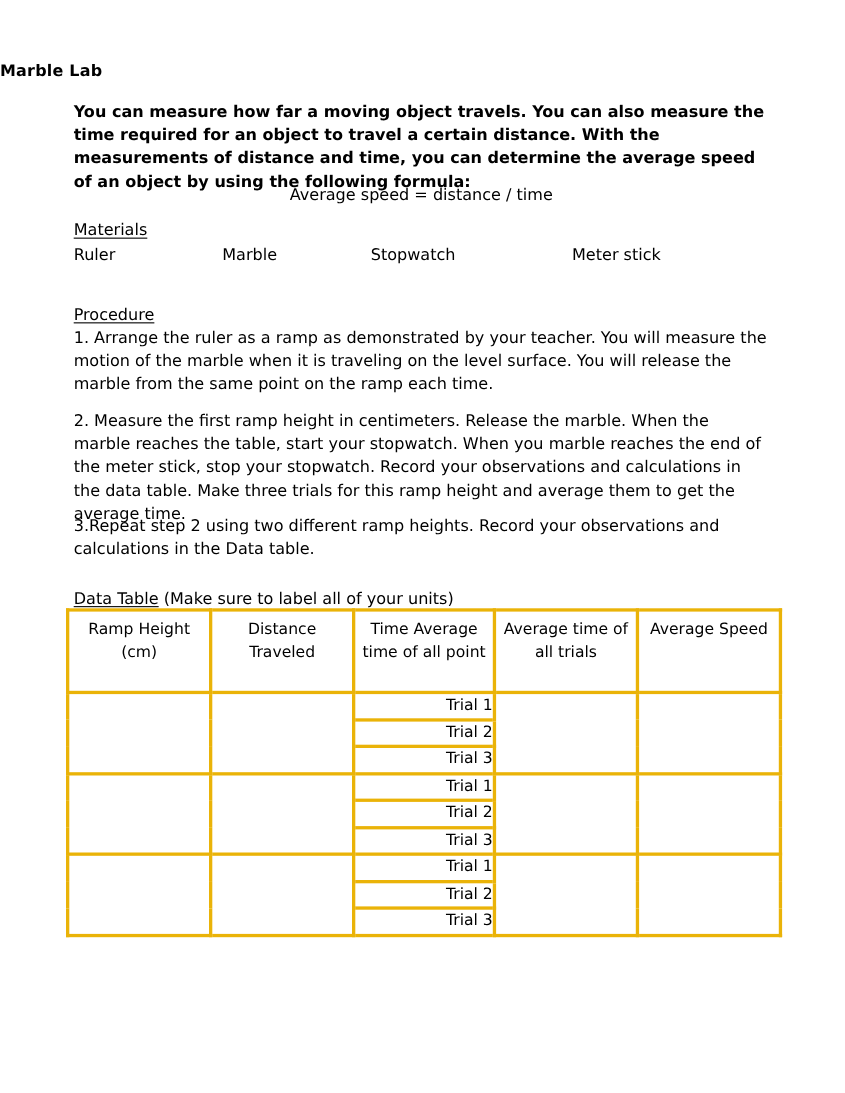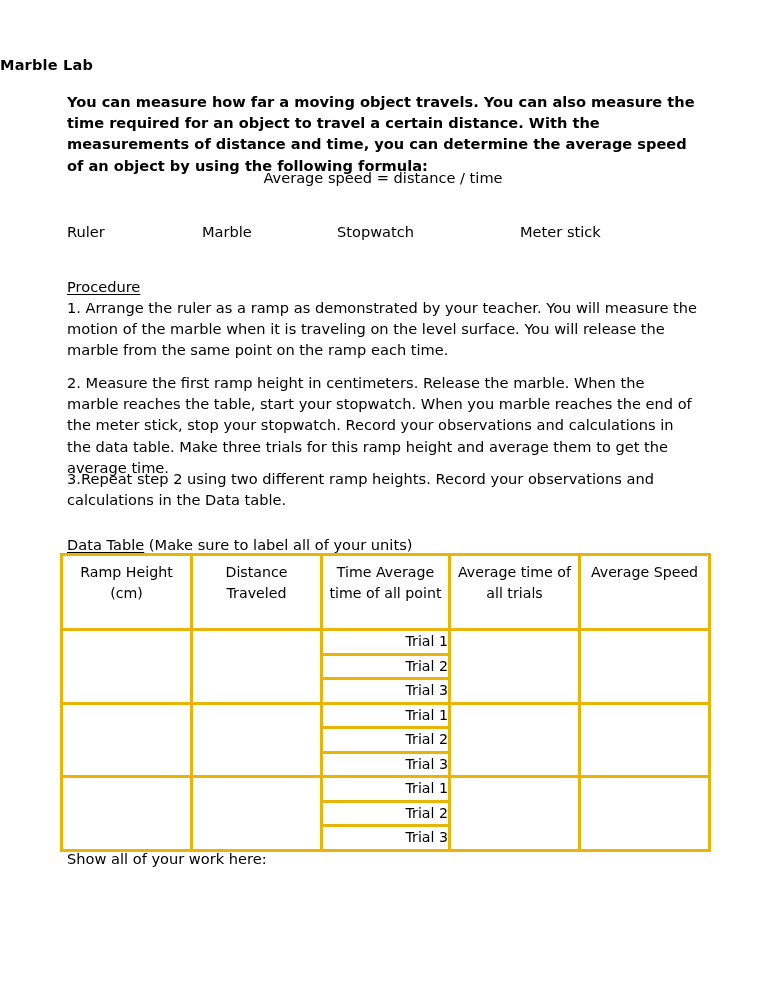--- a/index.html
+++ b/index.html
@@ -123,20 +123,23 @@
 <body>
 
 <div class="page">
 
   <div class="doc-title">Marble Lab</div>
 
   <div class="body-block p-intro">You can measure how far a moving object travels. You can also measure the time required for an object to travel a certain distance. With the measurements of distance and time, you can determine the average speed of an object by using the following formula:</div>
 
   <div class="body-block formula">Average speed = distance / time</div>
 
+  <div class="body-block materials-head">
+    <span class="underline">Materials</span>
+  </div>
 
   <div class="body-block materials-row">
     <span class="mat-list">
       <span class="mat-item mat-0">Ruler</span><span class="mat-item mat-1">Marble</span><span class="mat-item mat-2">Stopwatch</span><span class="mat-item mat-3">Meter stick</span>
     </span>
   </div>
 
   <div class="body-block procedure-head">
     <span class="underline">Procedure</span>
   </div>
@@ -219,15 +222,14 @@
       </tr>
       <tr>
         <td class="trial-cell sep-dark">Trial 2</td>
       </tr>
       <tr>
         <td class="trial-cell">Trial 3</td>
       </tr>
     </tbody>
   </table>
 
-  <div class="body-block show-work">Show all of your work here:</div>
 
 </div>
 
 </body></html>

